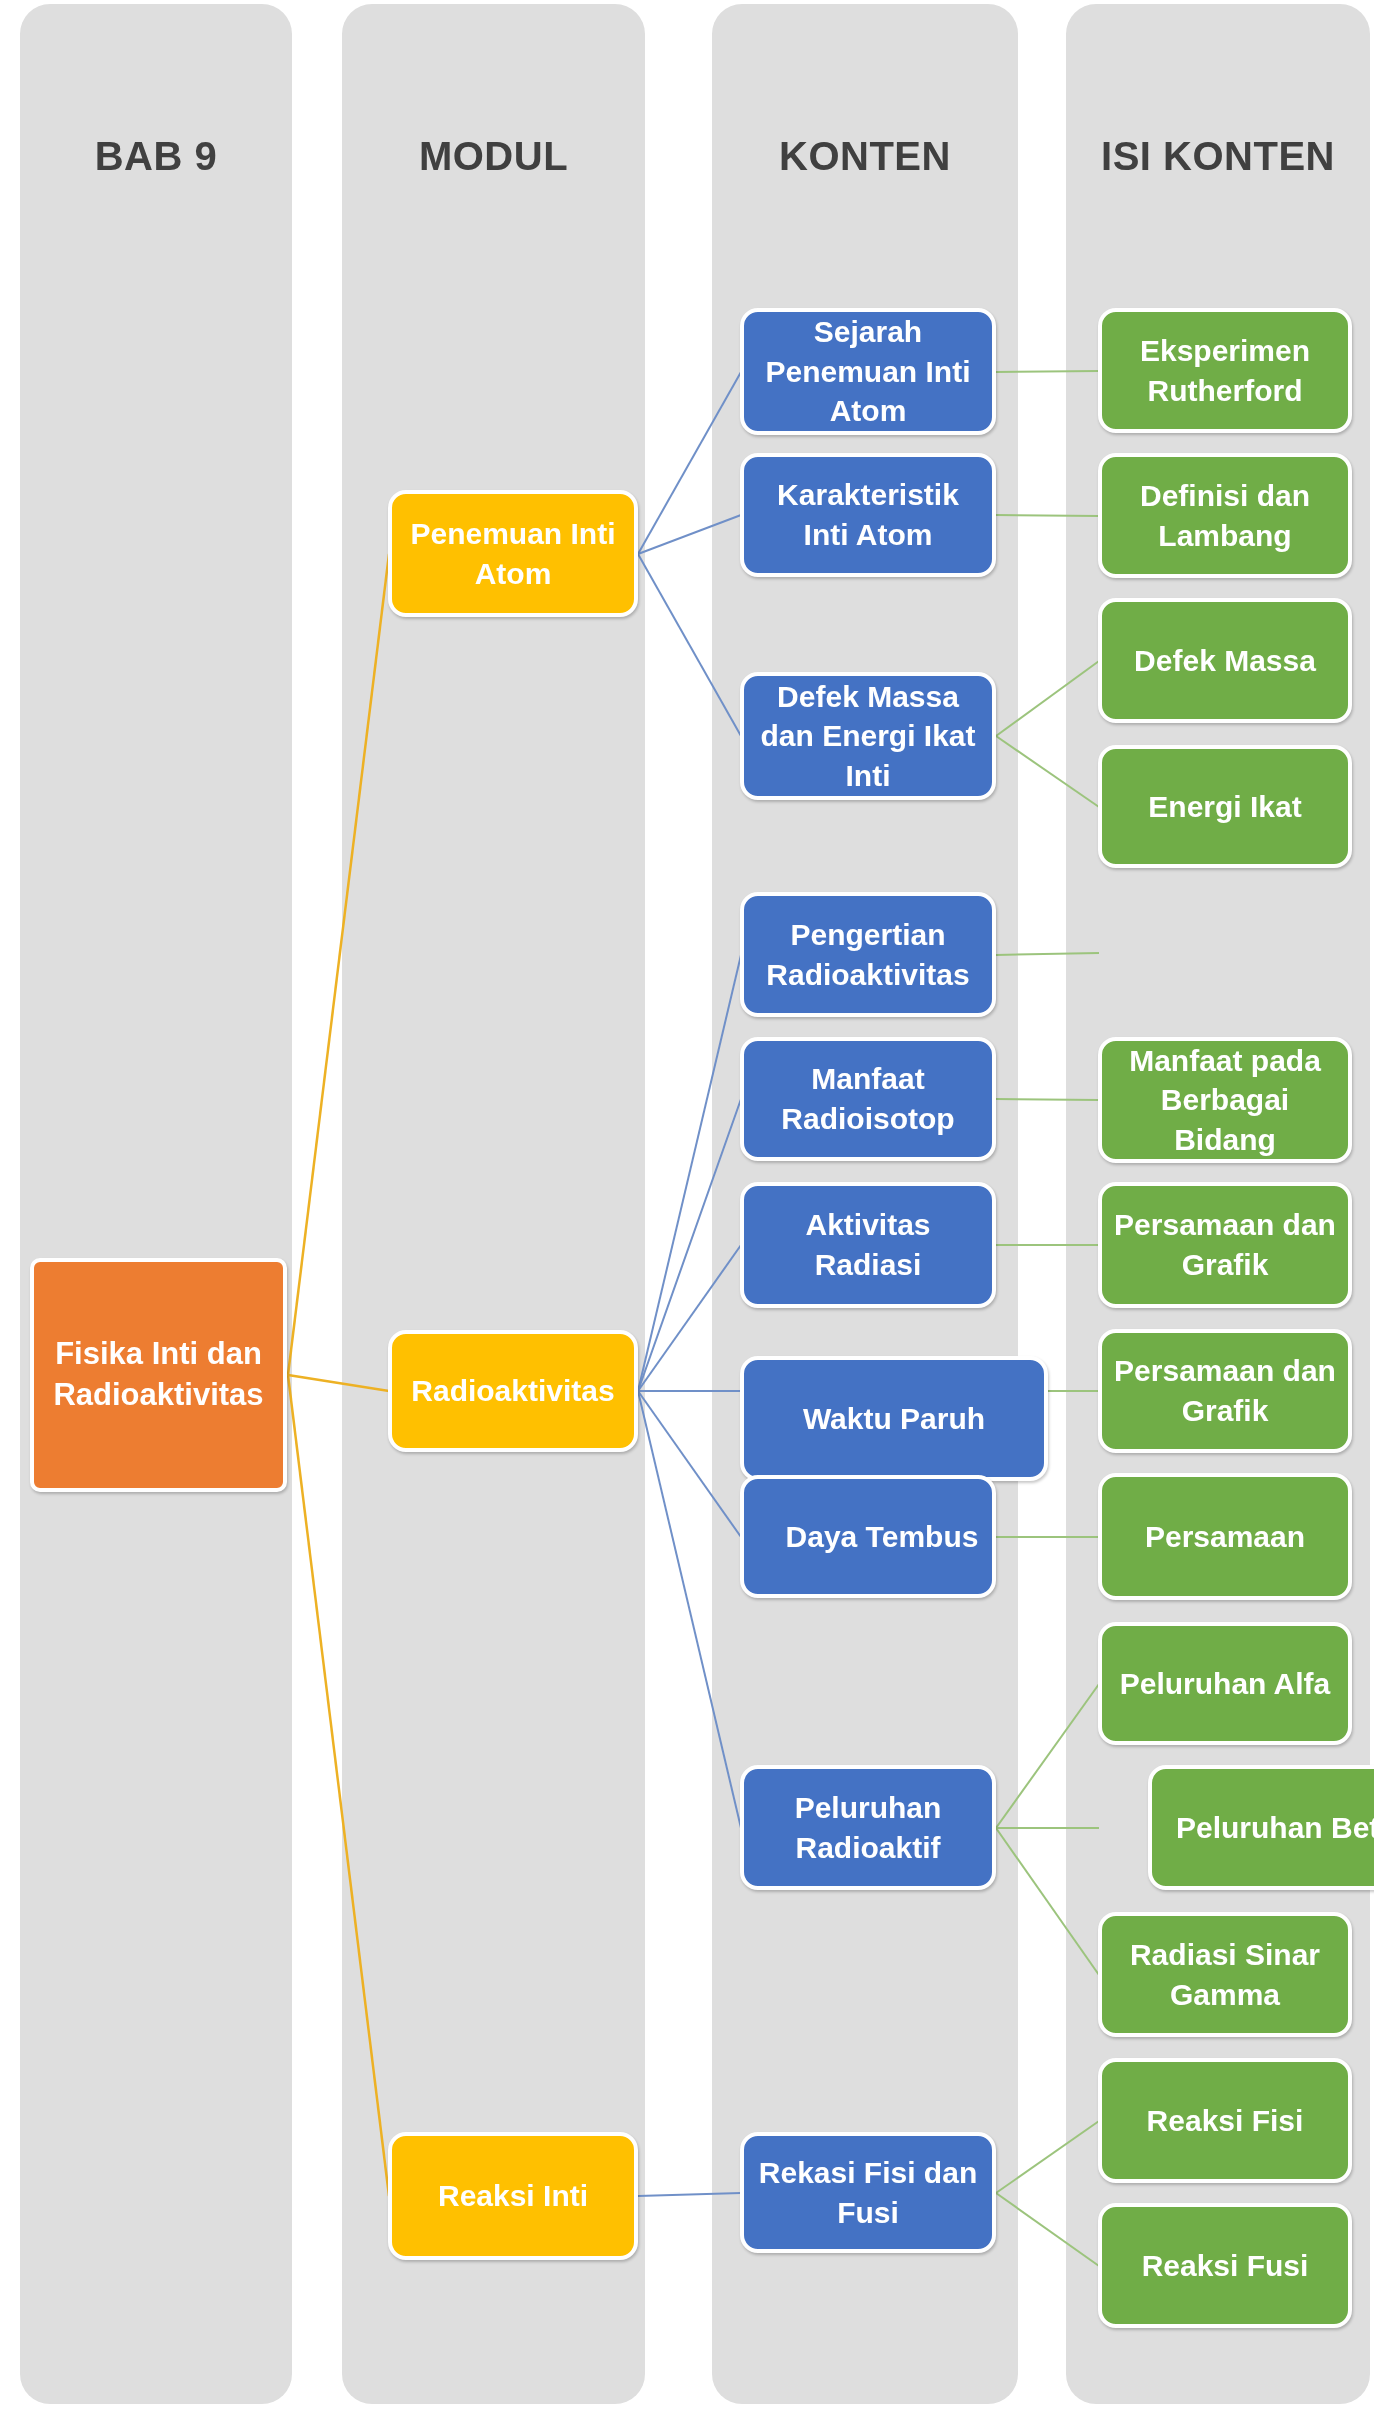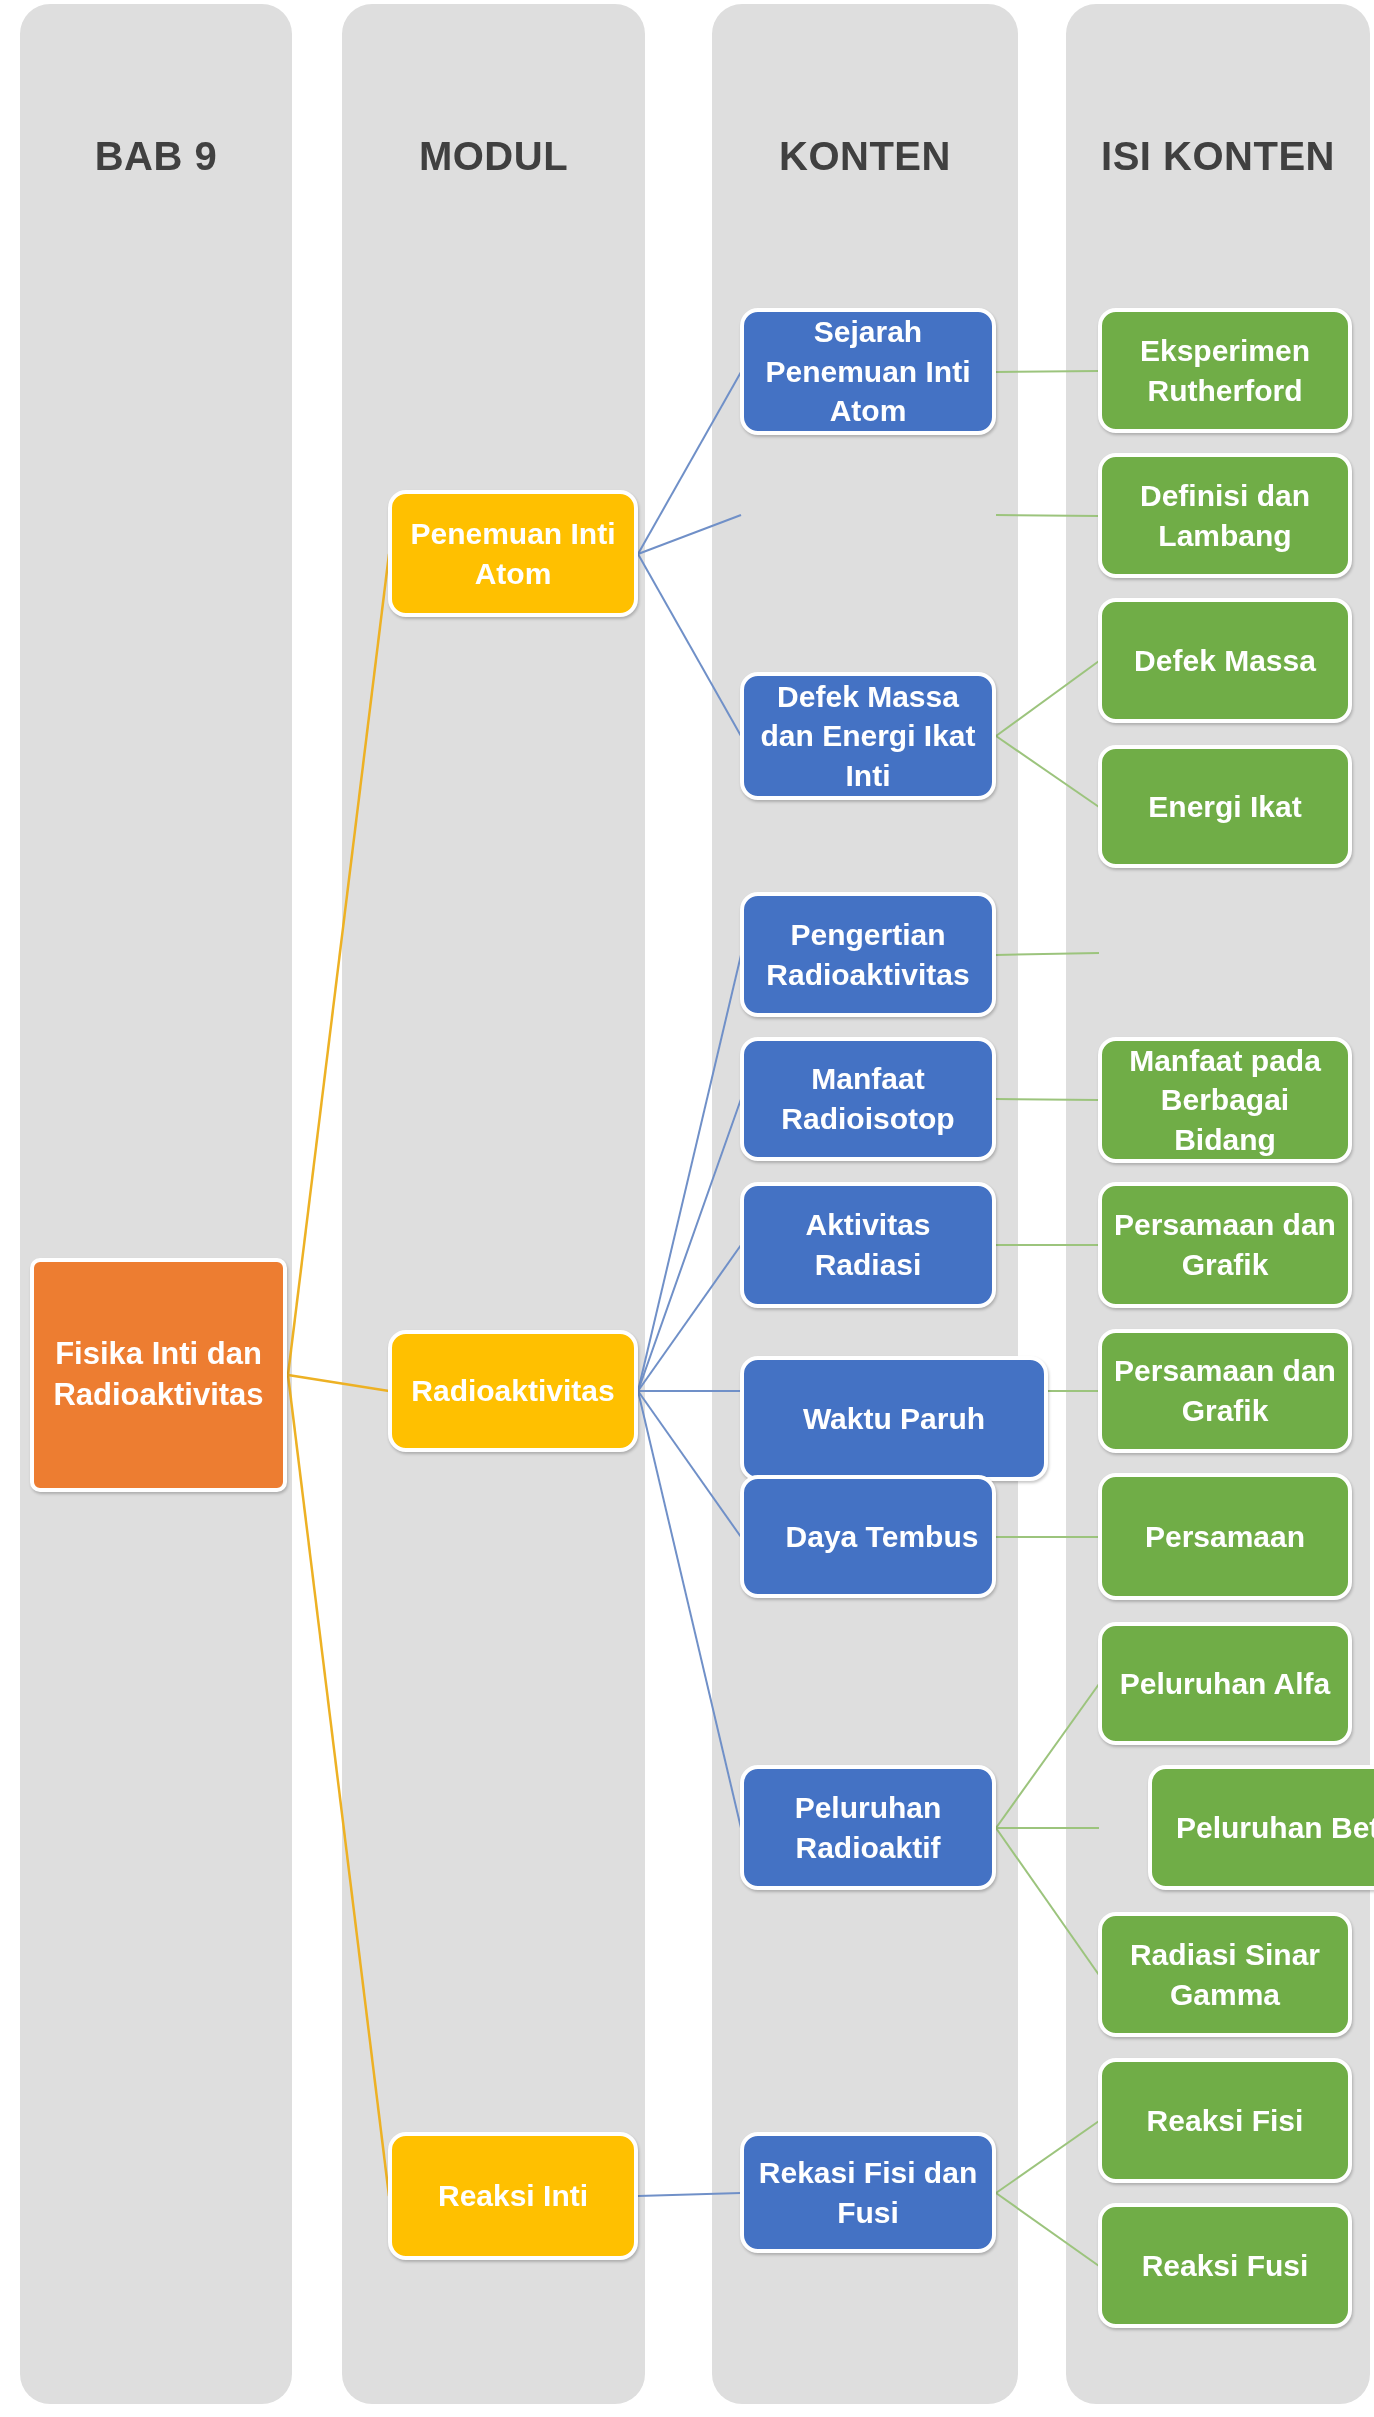--- a/index.html
+++ b/index.html
@@ -109,20 +109,24 @@
   </div>
   <div class="node modul" style="left:388px;top:2132px;width:250px;height:128px;">
     <span>Reaksi Inti</span>
   </div>
 
   <div class="node konten" style="left:740px;top:308px;width:256px;height:127px;">
     <span>Sejarah
 Penemuan Inti
 Atom</span>
   </div>
+  <div class="node konten" style="left:740px;top:453px;width:256px;height:124px;">
+    <span>Karakteristik
+Inti Atom</span>
+  </div>
   <div class="node konten" style="left:740px;top:672px;width:256px;height:128px;">
     <span>Defek Massa
 dan Energi Ikat
 Inti</span>
   </div>
   <div class="node konten" style="left:740px;top:892px;width:256px;height:125px;">
     <span>Pengertian
 Radioaktivitas</span>
   </div>
   <div class="node konten" style="left:740px;top:1037px;width:256px;height:124px;">

